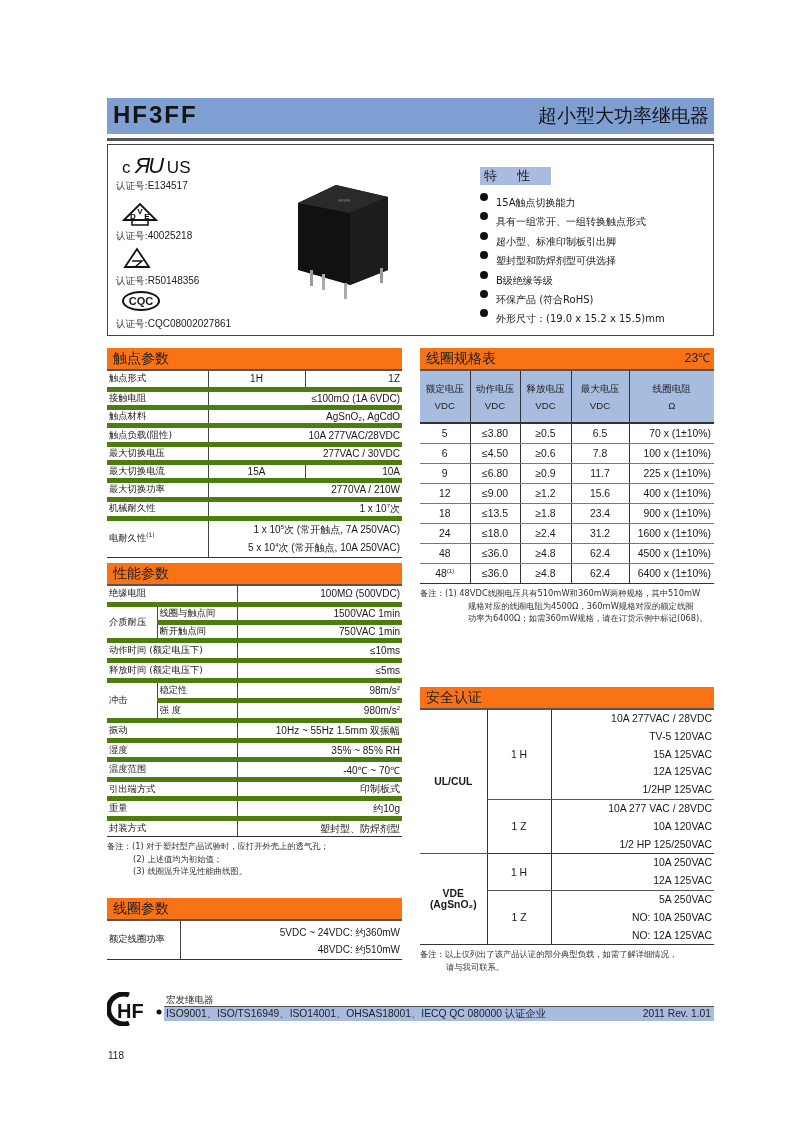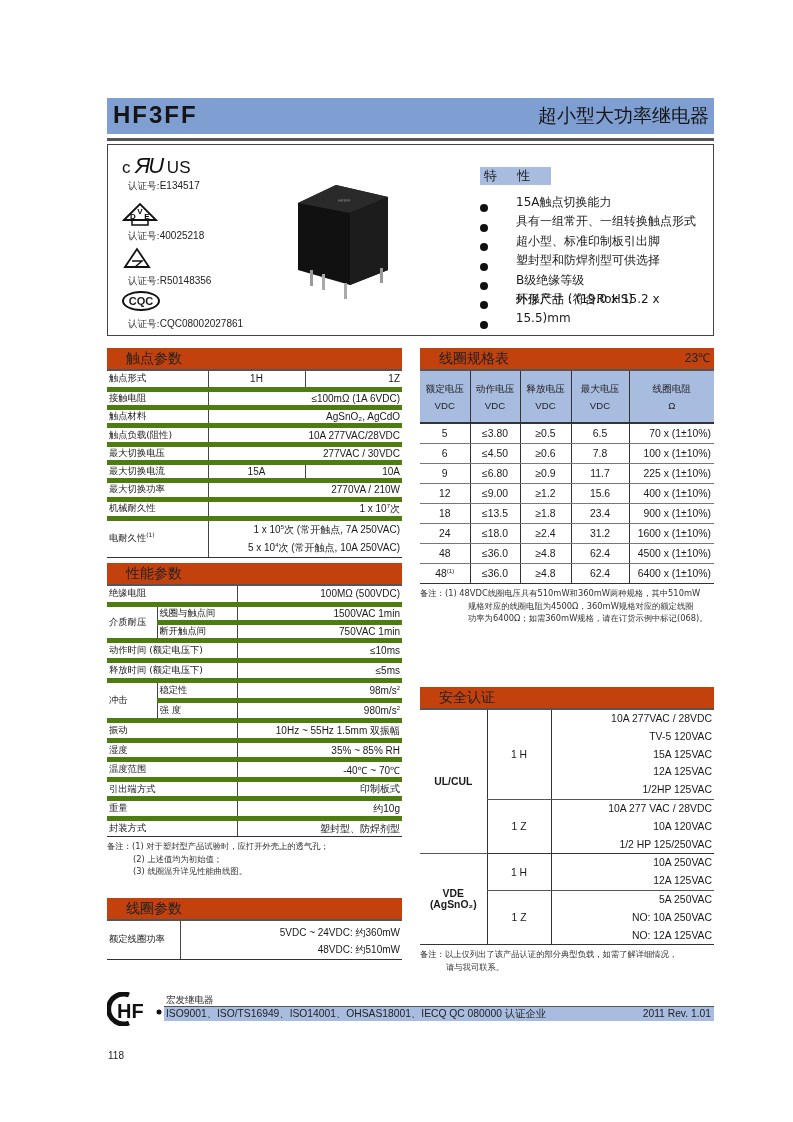--- a/index.html
+++ b/index.html
@@ -8,37 +8,37 @@
   .abs { position: absolute; }
 
   
   .titlebar { left: 107px; top: 98px; width: 607px; height: 36px; background: #7f9fd3; }
   .titlebar .model { position: absolute; left: 6px; top: 3px; font-family: "Liberation Sans", sans-serif; font-weight: bold; font-size: 24px; letter-spacing: 2px; color: #151515; }
   .titlebar .subtitle { position: absolute; right: 5px; top: 5px; font-size: 19px; color: #151515; }
   .title-rule { left: 107px; top: 138px; width: 607px; height: 3px; background: #555; }
 
   
   .topbox { left: 107px; top: 144px; width: 607px; height: 192px; border: 1px solid #444; }
-  .cert { position: absolute; left: 20px; font-size: 10px; color: #222; font-family: "Liberation Sans", sans-serif; }
+  .cert { position: absolute; left: 8px; font-size: 10px; color: #222; font-family: "Liberation Sans", sans-serif; }
   .cert .cn { font-family: "DejaVu Sans", sans-serif; font-size: 9.5px; color: #333; }
   .logo-ul { position: absolute; left: 14px; top: 8px; font-family: "Liberation Sans", sans-serif; font-weight: normal; font-size: 17px; color: #111; }
   .logo-ul .ur { font-size: 22px; font-style: italic; letter-spacing: -2px; }
   .logo-vde { position: absolute; left: 14px; top: 57px; }
   .logo-tri { position: absolute; left: 14px; top: 101px; }
   .logo-cqc { position: absolute; left: 14px; top: 146px; width: 38px; height: 20px; border: 2px solid #111; border-radius: 50%; font-family: "Liberation Sans", sans-serif; font-weight: bold; font-size: 11px; text-align: center; line-height: 16px; }
 
   .relay { position: absolute; left: 180px; top: 30px; width: 110px; height: 125px; }
 
   .feat-head { position: absolute; left: 372px; top: 22px; width: 71px; height: 18px; background: #a8bce0; font-size: 13px; padding-left: 4px; letter-spacing: 8px; line-height: 18px; }
   .feat-list { position: absolute; left: 372px; top: 48px; list-style: none; }
-  .feat-list li { font-size: 12px; height: 19.4px; line-height: 19.4px; display: flex; align-items: flex-end; gap: 20px; }
+  .feat-list li { font-size: 10px; height: 19.4px; line-height: 19.4px; display: flex; align-items: flex-start; }
   .feat-list .dot { display: inline-block; width: 8px; height: 8px; border-radius: 50%; background: #111; margin-right: 8px; }
 
   
-  .sec-head { background: #c2410c; height: 21px; font-size: 14px; line-height: 21px; padding-left: 19px; color: #222; }
+  .sec-head { background: #f97316; height: 21px; font-size: 14px; line-height: 21px; padding-left: 6px; color: #222; }
   .sec-head .right { float: right; padding-right: 4px; font-size: 12px; font-family: "Liberation Sans", sans-serif; }
   .sec-rule { height: 2px; background: #555; }
 
   table { border-collapse: collapse; width: 100%; }
   td, th { font-size: 9.6px; height: 18.3px; padding: 0 2px; }
   .ltab td { border-bottom: 5px solid #4d7c0f; }
   .ltab td.lab { font-size: 9.3px; color: #222; }
   .ltab td.val { text-align: right; font-family: "Liberation Sans", sans-serif; font-size: 10px; border-left: 1px solid #444; }
   .ltab td.ctr { text-align: center; font-family: "Liberation Sans", sans-serif; font-size: 10px; border-left: 1px solid #444; }
   .ltab td.sub { border-left: 1px solid #444; font-size: 9.3px; }

